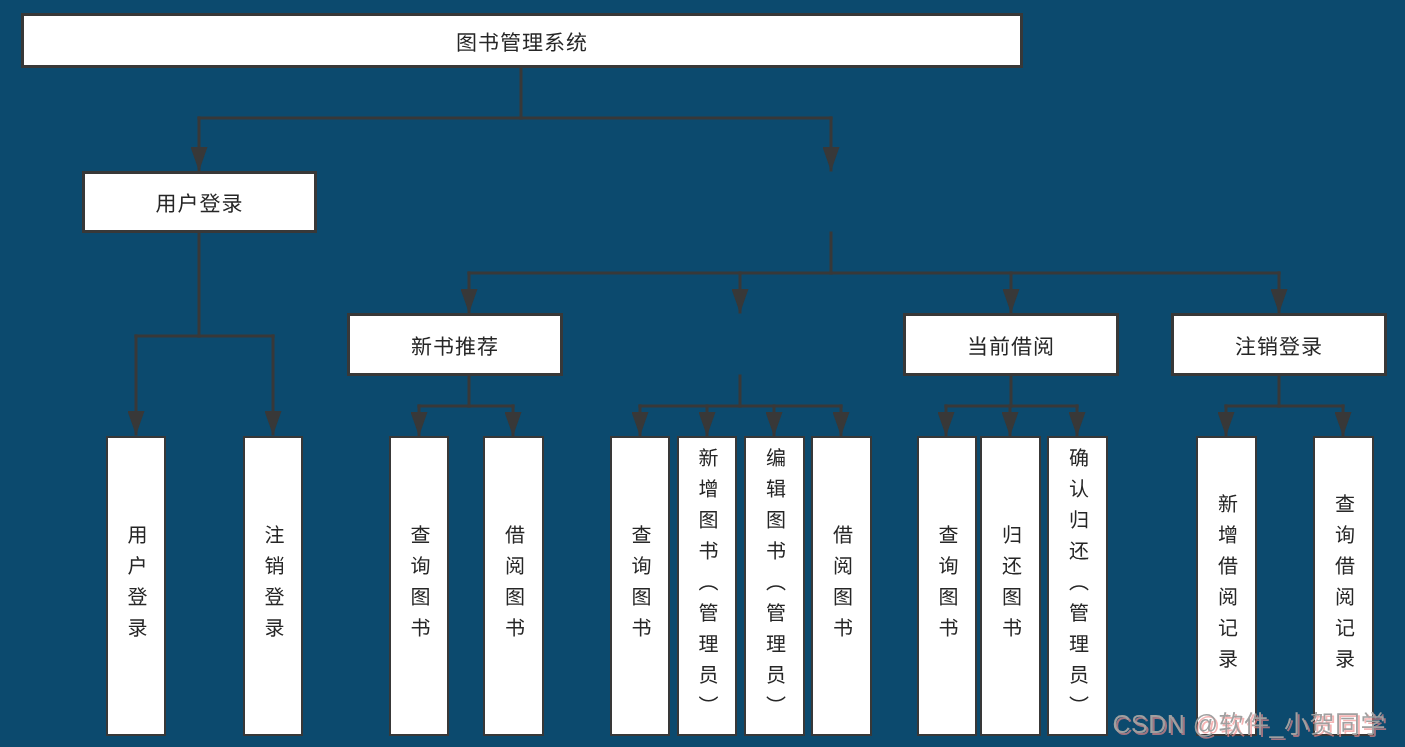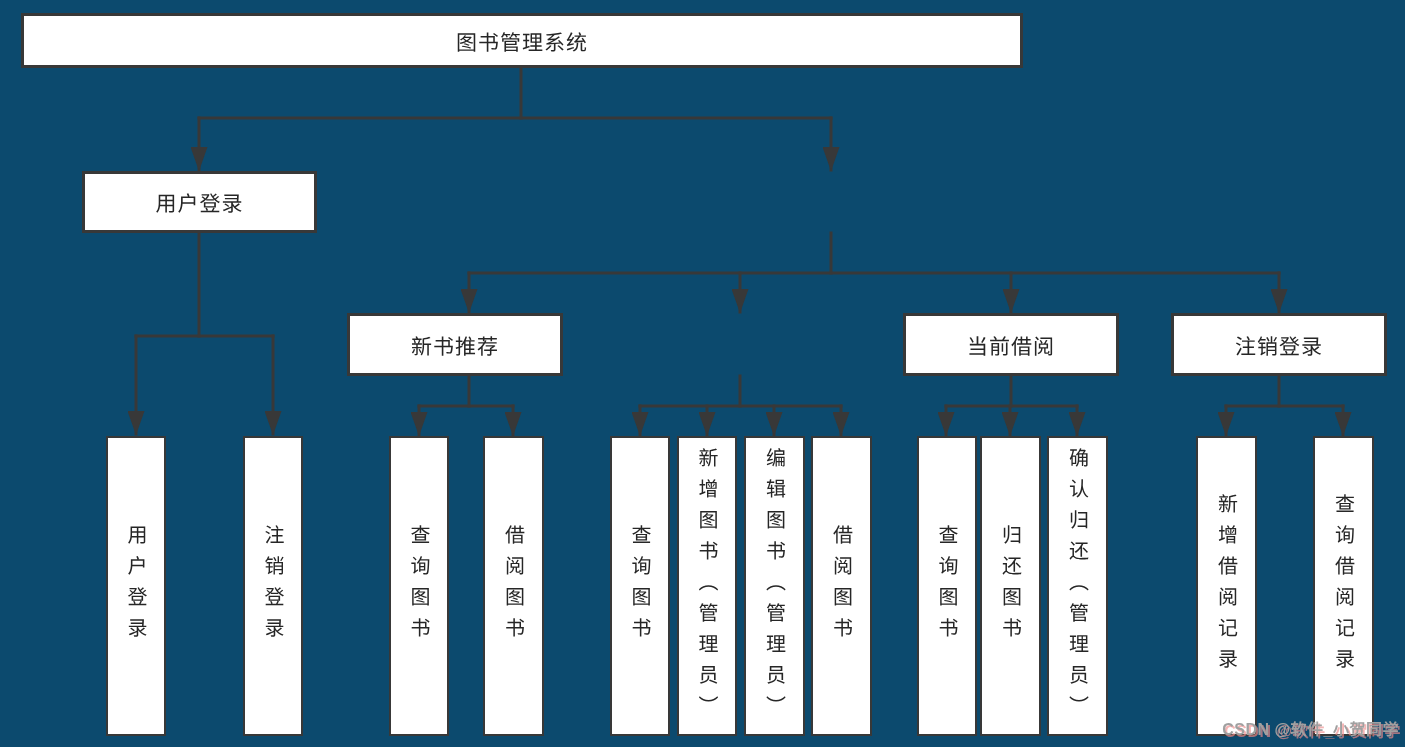--- a/index.html
+++ b/index.html
@@ -69,28 +69,27 @@
   .lf-12 { left: 1196px; width: 61px; }
   .lf-13 { left: 1313px; width: 61px; }
   .wire {
     stroke: #383838;
     stroke-width: 3;
     stroke-linecap: square;
     fill: none;
   }
   #watermark {
     position: absolute;
-    right: 6px;
+    right: 19px;
     bottom: 7px;
-    font-size: 16px;
+    font-size: 25px;
     color: #a0a0a0;
     text-shadow: 2px 2px 0 rgba(240, 140, 140, 0.65);
     white-space: nowrap;
     letter-spacing: 0.5px;
-    font-weight: bold;
   }
 </style>
 </head>
 <body>
 
 <div id="stage">
 
   <svg id="wires" viewBox="0 0 1405 747" xmlns="http://www.w3.org/2000/svg" aria-hidden="true">
     <defs>
       <marker id="arw" markerUnits="userSpaceOnUse" markerWidth="24" markerHeight="17" viewBox="0 0 24 17" refX="23" refY="8.5" orient="auto">

